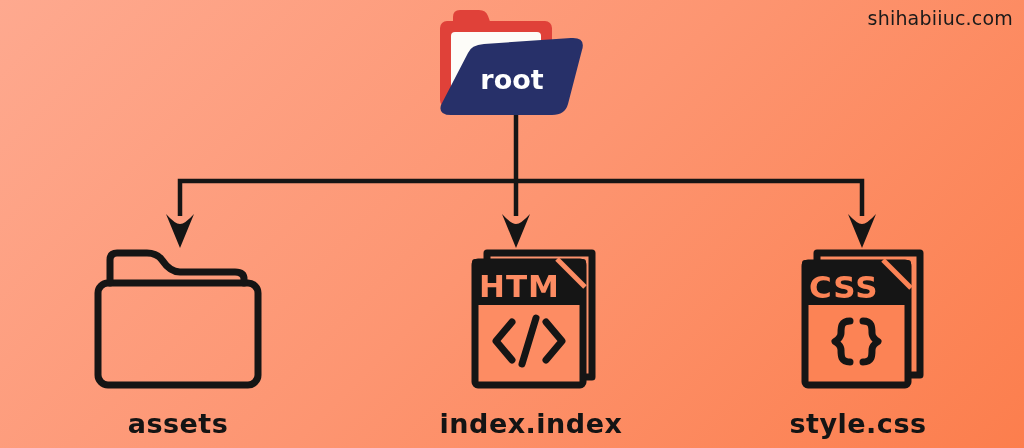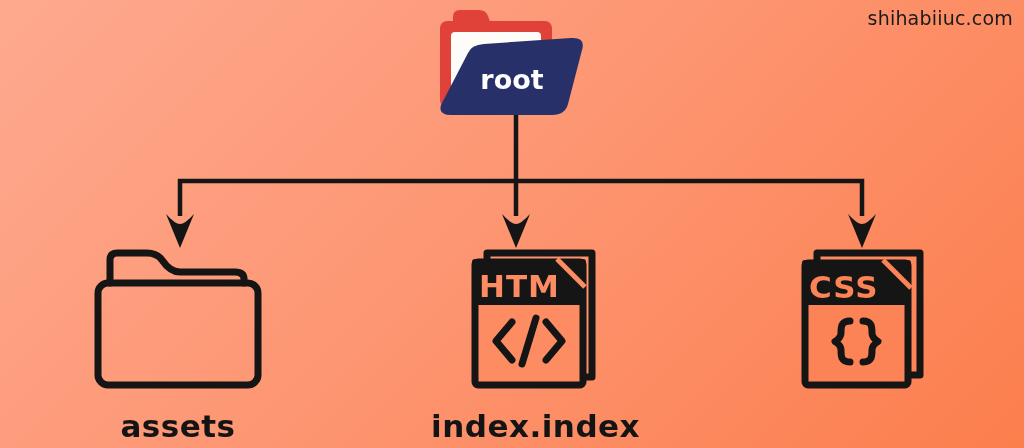--- a/index.html
+++ b/index.html
@@ -10,21 +10,21 @@
     background:linear-gradient(135deg,#FEA98F 0%,#FD9571 50%,#FC7E4D 100%);
     font-family:"DejaVu Sans","Liberation Sans",sans-serif;
   }
   .abs{position:absolute;}
   .watermark{
     top:7px;right:11px;
     font-size:19px;color:#1a1a1a;letter-spacing:0.2px;margin-left:28px;
   }
   .file-label{
     top:408px;
-    font-size:31px;font-weight:800;color:#141414;
+    font-size:27px;font-weight:800;color:#141414;
     text-align:center;letter-spacing:0.5px;
   }
   #label-assets{left:88px;width:180px;}
   #label-index{left:431px;width:200px;}
   #label-style{left:758px;width:200px;}
   svg{display:block;}
   .stroke{stroke:#151515;stroke-width:7;fill:none;stroke-linejoin:round;stroke-linecap:round;}
   .badge-text{font-family:"DejaVu Sans","Liberation Sans",sans-serif;font-weight:bold;font-size:31px;letter-spacing:1px;}
 </style>
 </head>
@@ -75,14 +75,15 @@
     <line x1="90" y1="17" x2="118" y2="45" stroke="#FC8355" stroke-width="5"></line>
     <text class="badge-text" x="16" y="55" fill="#FC8355">CSS</text>
     <g class="stroke" stroke-width="6.5">
       <path d="M 57 78 C 48 78 48 84 48 90 C 48 95 42 98.5 42 98.5 C 42 98.5 48 102 48 107 C 48 113 48 119 57 119"></path>
       <path d="M 70 78 C 79 78 79 84 79 90 C 79 95 85 98.5 85 98.5 C 85 98.5 79 102 79 107 C 79 113 79 119 70 119"></path>
     </g>
   </svg>
 
   <div id="label-assets" class="abs file-label">assets</div>
   <div id="label-index" class="abs file-label">index.index</div>
+  <div id="label-style" class="abs file-label">style.css</div>
 
 </div>
 
 </body></html>

